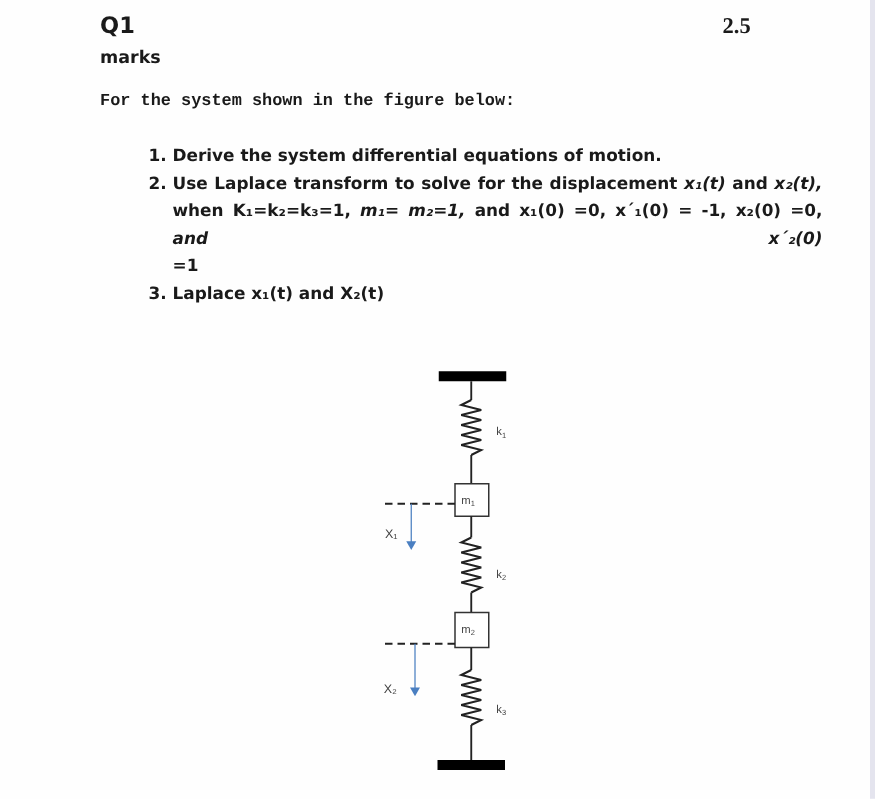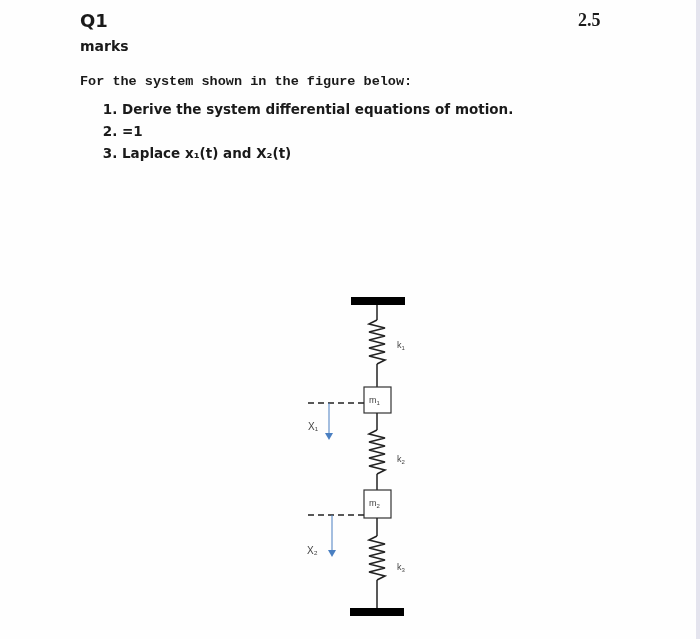--- a/index.html
+++ b/index.html
@@ -3,21 +3,21 @@
 <meta charset="utf-8">
 <style>
   html, body { margin: 0; padding: 0; }
   body { width: 700px; height: 639px; background: #fefefe; position: relative; overflow: hidden;
          font-family: "DejaVu Sans", sans-serif; color: #1a1a1a; }
   .edge { position: absolute; right: 0; top: 0; width: 4px; height: 639px; background: #e4e4ee; }
   .q { position: absolute; left: 80px; top: 10px; font-size: 18px; font-weight: bold; text-align: right; }
   .marks-val { position: absolute; left: 578px; top: 10px; font-size: 18px; font-weight: bold; font-family: Liberation Serif, serif; }
   .marks-lbl { position: absolute; left: 80px; top: 38px; font-size: 14px; font-weight: bold; }
   .intro { position: absolute; left: 80px; top: 74px; font-size: 13.5px; font-weight: bold; font-family: Liberation Mono, monospace; }
-  ol { position: absolute; left: 100px; top: 98px; width: 520px; margin: 0; padding: 0 0 0 22px;
+  ol { position: absolute; left: 100px; top: 98px; width: 520px; margin: 16px; padding: 0 0 0 22px;
        font-size: 13.5px; font-weight: bold; line-height: 22px; }
   ol li { margin: 0; }
   ol li .j { text-align: justify; text-align-last: justify; display: block; }
   i { font-style: italic; }
   .fig { position: absolute; left: 290px; top: 290px; width: 160px; height: 340px; }
   .fig text { font-family: "Liberation Sans", sans-serif; fill: #444; }
 </style>
 </head>
 <body>
 
@@ -25,20 +25,22 @@
 
 <div class="q">Q1</div>
 <div class="marks-val">2.5</div>
 <div class="marks-lbl">marks</div>
 
 <div class="intro">For the system shown in the figure below:</div>
 
 <ol>
   <li><span>Derive the system differential equations of motion.</span></li>
   <li>
+    <span class="j"><span>Use Laplace transform to solve for the displacement </span><i>x₁(t)</i><span> and </span><i>x₂(t),</i></span>
+    <span class="j"><span>when K₁=k₂=k₃=1, </span><i>m₁= m₂=1,</i><span> and x₁(0) =0, x´₁(0) = -1, x₂(0) =0, </span><i>and x´₂(0)</i></span>
     <span>=1</span>
   </li>
   <li><span>Laplace x₁(t) and X₂(t)</span></li>
 </ol>
 
 <svg class="fig" viewBox="0 0 160 340" width="160" height="340">
 
   <rect x="61" y="7" width="54" height="8" fill="#000"></rect>
   <line x1="87" y1="15" x2="87" y2="30" stroke="#222" stroke-width="1.5"></line>
 

